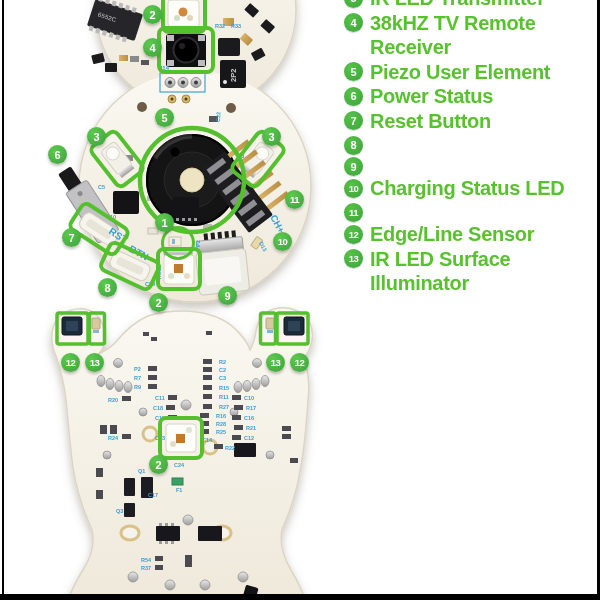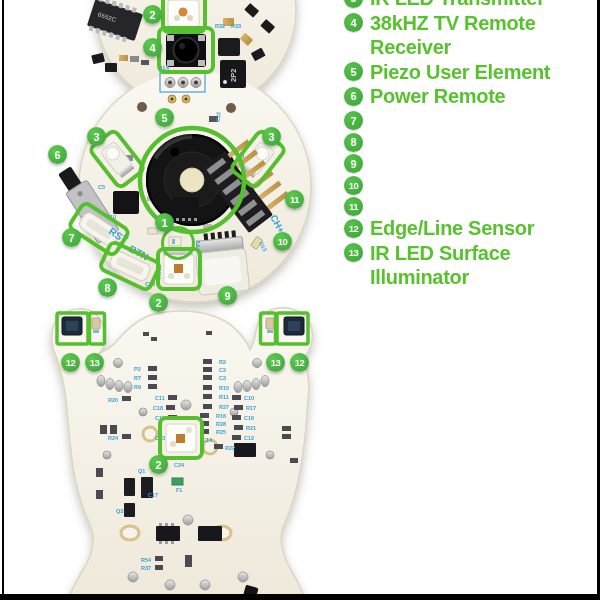--- a/index.html
+++ b/index.html
@@ -466,33 +466,35 @@
     <div class="lrow">
       <span class="lbadge">4</span>
       <span class="llabel">38kHZ TV Remote Receiver</span>
     </div>
     <div class="lrow">
       <span class="lbadge">5</span>
       <span class="llabel">Piezo User Element</span>
     </div>
     <div class="lrow">
       <span class="lbadge">6</span>
-      <span class="llabel">Power Remote</span>
+      <span class="llabel">Power Status</span>
     </div>
     <div class="lrow">
       <span class="lbadge">7</span>
+      <span class="llabel">Reset Button</span>
     </div>
     <div class="lrow">
       <span class="lbadge">8</span>
     </div>
     <div class="lrow">
       <span class="lbadge">9</span>
     </div>
     <div class="lrow">
       <span class="lbadge two">10</span>
+      <span class="llabel">Charging Status LED</span>
     </div>
     <div class="lrow">
       <span class="lbadge two">11</span>
     </div>
     <div class="lrow">
       <span class="lbadge two">12</span>
       <span class="llabel">Edge/Line Sensor</span>
     </div>
     <div class="lrow">
       <span class="lbadge two">13</span>

